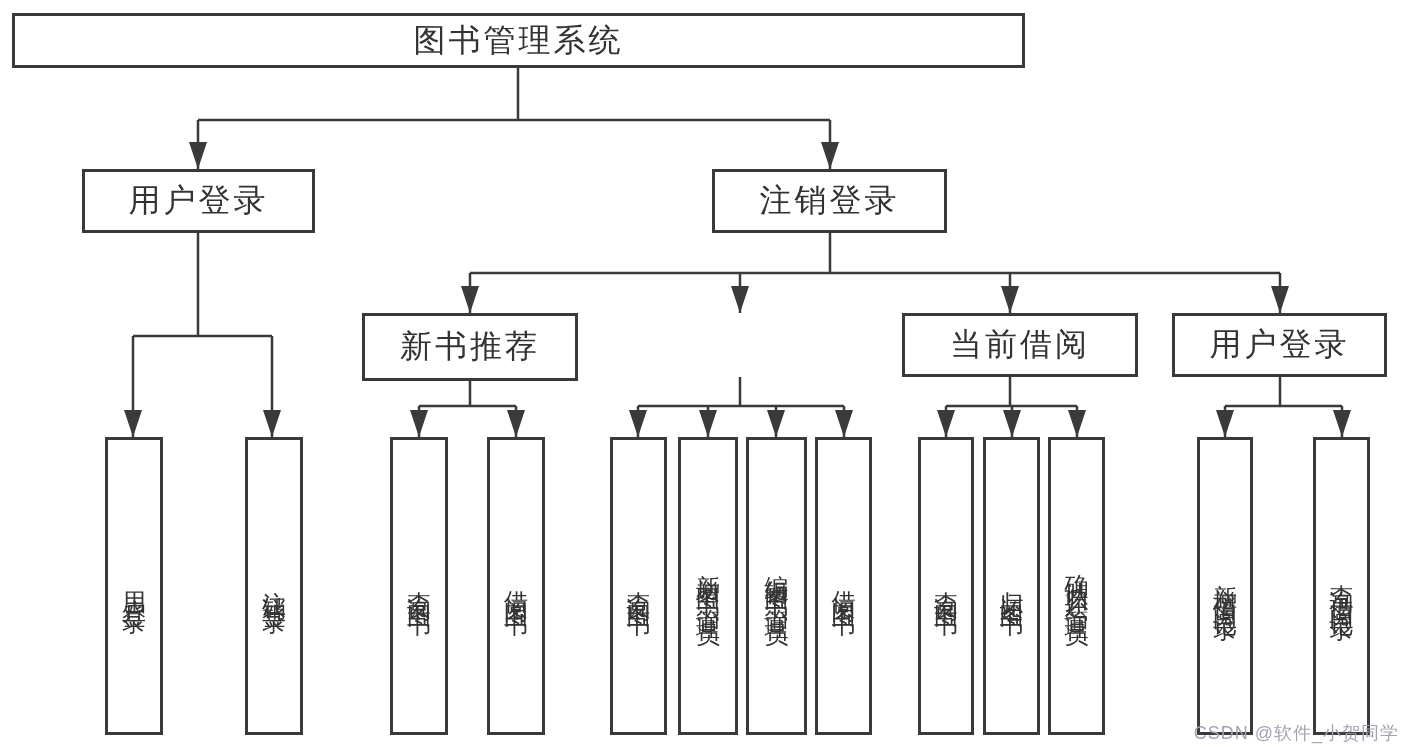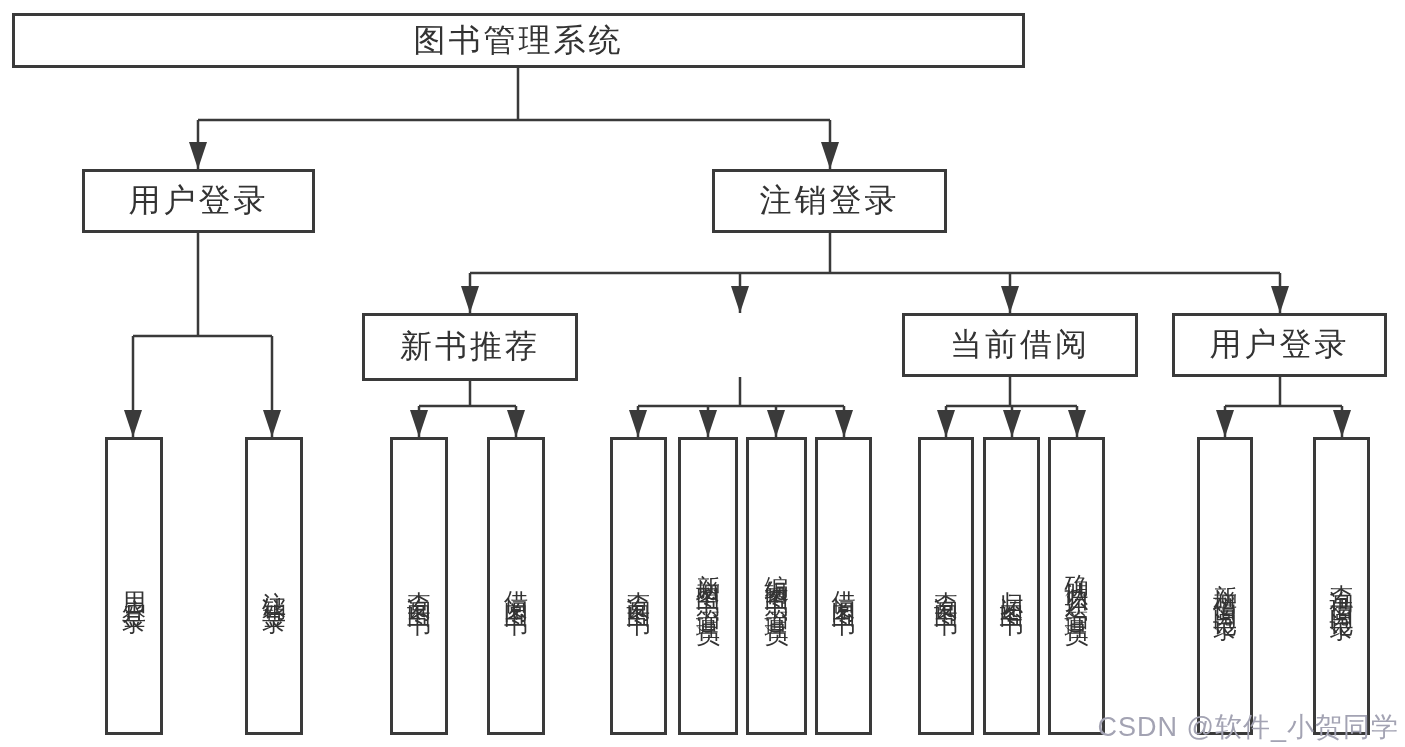--- a/index.html
+++ b/index.html
@@ -42,21 +42,21 @@
     text-orientation: upright;
     font-size: 24px;
     letter-spacing: 7px;
     line-height: 1;
     color: #333333;
   }
   .watermark {
     position: absolute;
     right: 6px;
     bottom: 2px;
-    font-size: 27px;
+    font-size: 18px;
     letter-spacing: 1px;
     color: #a3a3b3;
     z-index: 5;
     white-space: nowrap;
   }
 </style>
 </head>
 <body>
 
 <div class="canvas">

